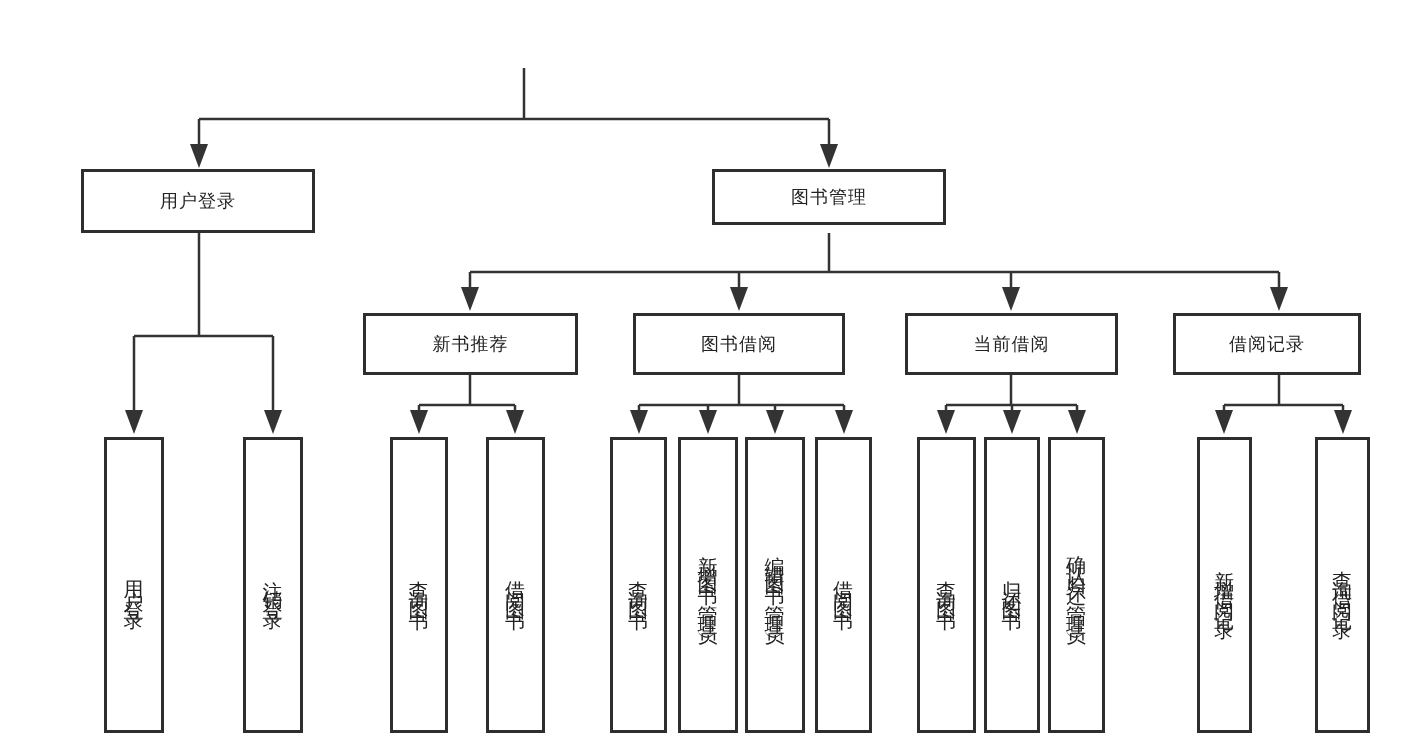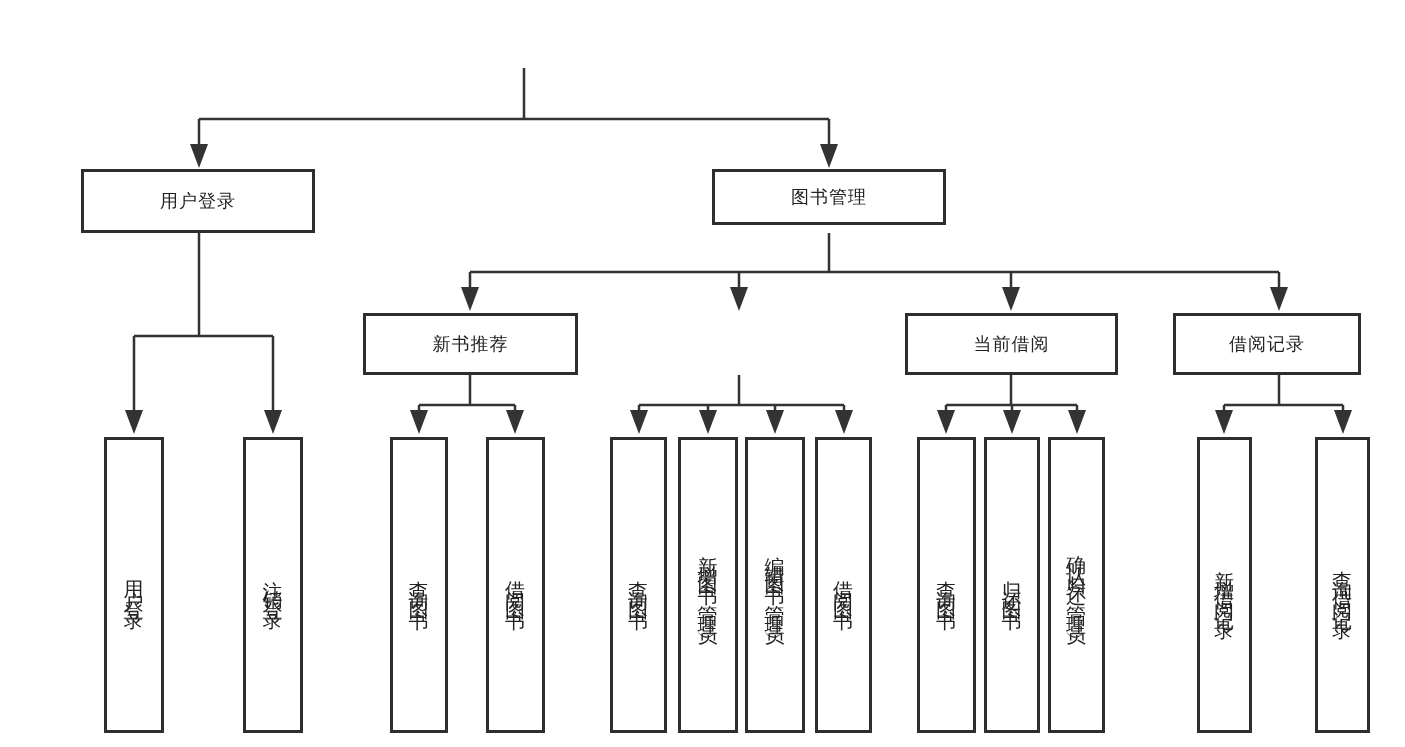--- a/index.html
+++ b/index.html
@@ -110,20 +110,23 @@
   <div class="node" style="left:81px;top:169px;width:234px;height:64px">
     <span>用户登录</span>
   </div>
   <div class="node" style="left:712px;top:169px;width:234px;height:56px">
     <span>图书管理</span>
   </div>
 
   <div class="node" style="left:363px;top:313px;width:215px;height:62px">
     <span>新书推荐</span>
   </div>
+  <div class="node" style="left:633px;top:313px;width:212px;height:62px">
+    <span>图书借阅</span>
+  </div>
   <div class="node" style="left:905px;top:313px;width:213px;height:62px">
     <span>当前借阅</span>
   </div>
   <div class="node" style="left:1173px;top:313px;width:188px;height:62px">
     <span>借阅记录</span>
   </div>
 
   <div class="node leaf" style="left:104px;top:437px;width:60px;height:296px">
     <span class="vtext">用户登录</span>
   </div>

